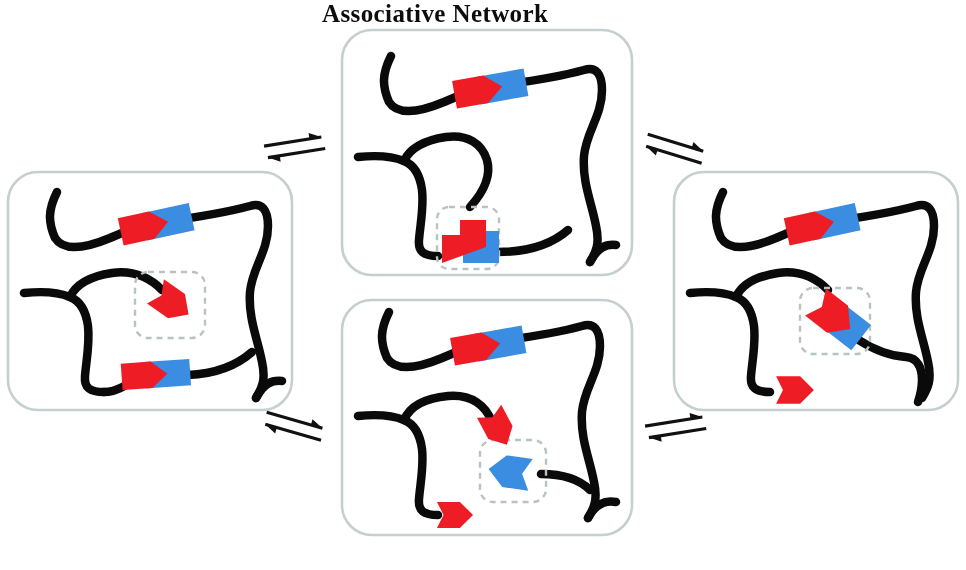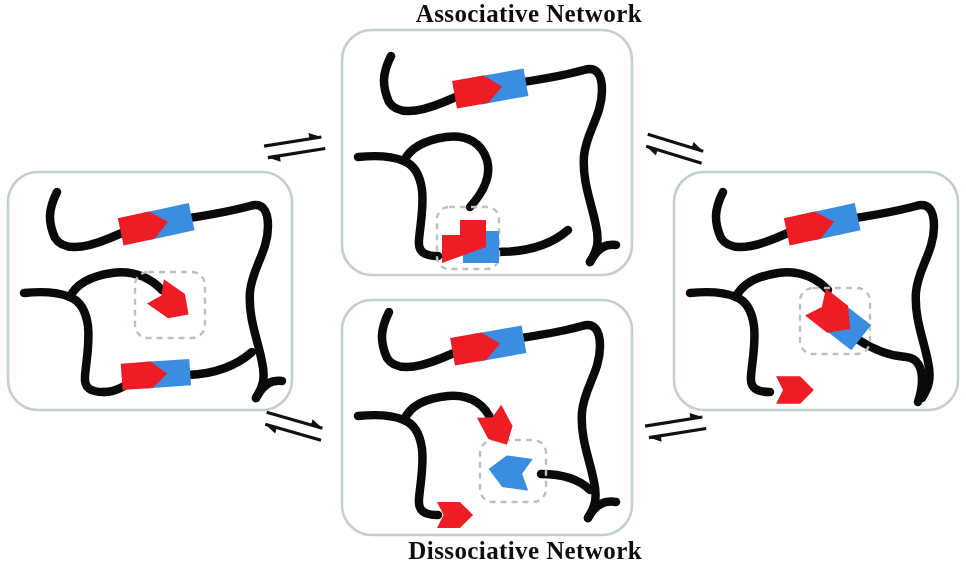--- a/index.html
+++ b/index.html
@@ -7,40 +7,39 @@
     width:966px;height:570px;
     background:#ffffff;
     font-family:"Liberation Serif", "DejaVu Serif", serif;
     overflow:hidden;
     position:relative;
   }
   #stage{position:absolute;left:0;top:0;width:966px;height:570px;}
   .title{
     position:absolute;
     width:320px;
-    text-align:right;
+    text-align:left;
     font-family:"Liberation Serif","DejaVu Serif",serif;
     font-weight:bold;
     font-size:25px;
     letter-spacing:0.4px;
     color:#0d0d0d;
     white-space:nowrap;
   }
   #title-top{left:322px;top:0px;}
   #title-bottom{left:322px;top:537px;}
   svg{position:absolute;left:0;top:0;}
 </style>
 </head>
 <body>
 
 <div id="stage">
 
   <div class="title" id="title-top">Associative  Network</div>
 
-  <div class="title" id="title-bottom">Dissociative  Network</div>
 
   <svg width="966" height="570" viewBox="0 0 966 570">
 
     <defs>
 
       <g id="bondedPair">
         <rect x="-4" y="-15" width="52" height="30" fill="#3a8de0"></rect>
         <path d="M -30 -15 L 4 -15 L 22 0 L 4 15 L -30 15 Z" fill="#ee1c25"></path>
       </g>
 

